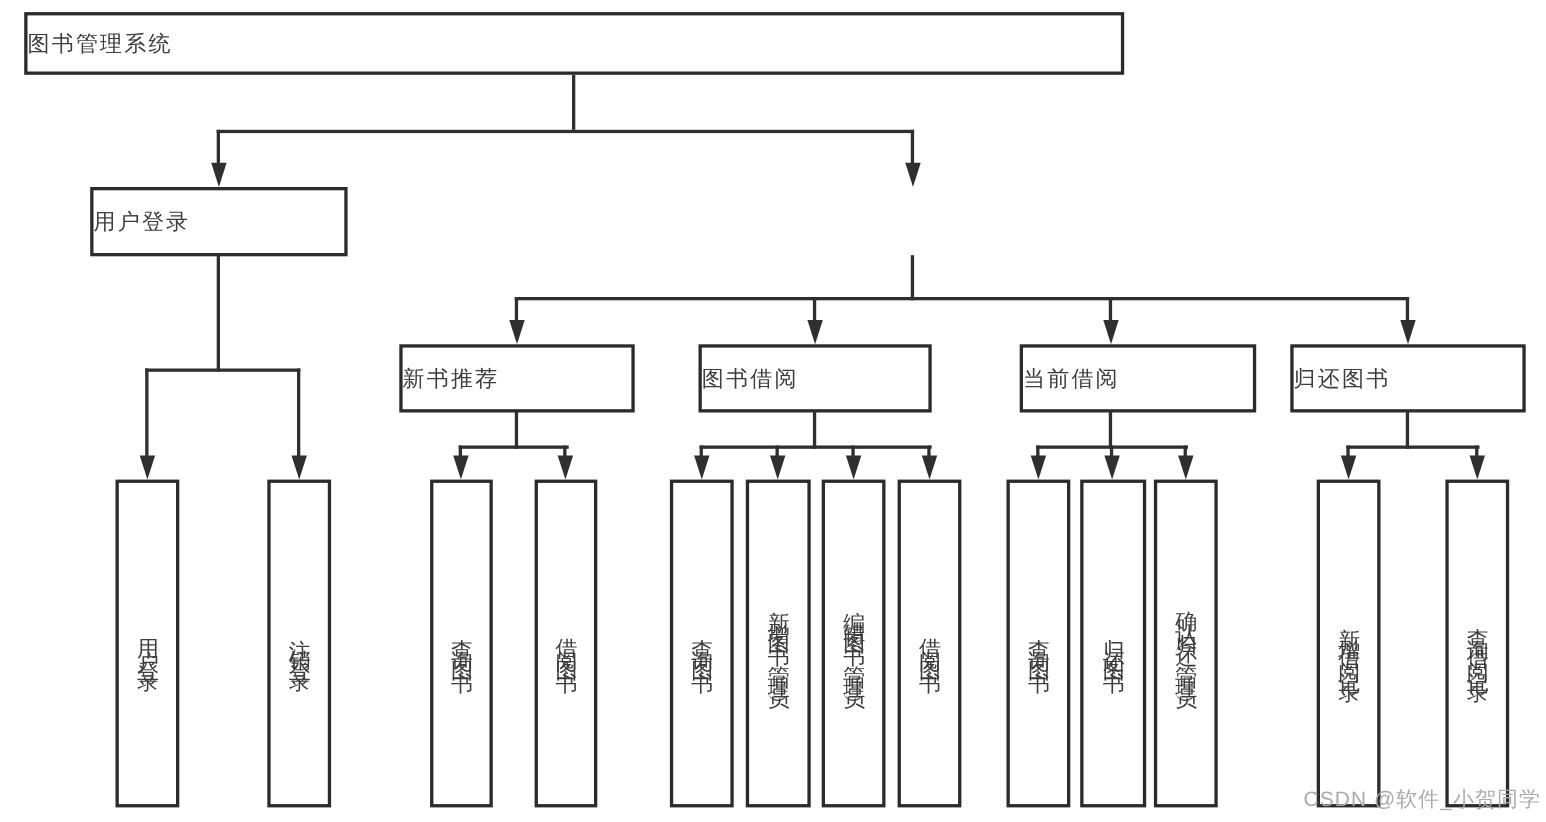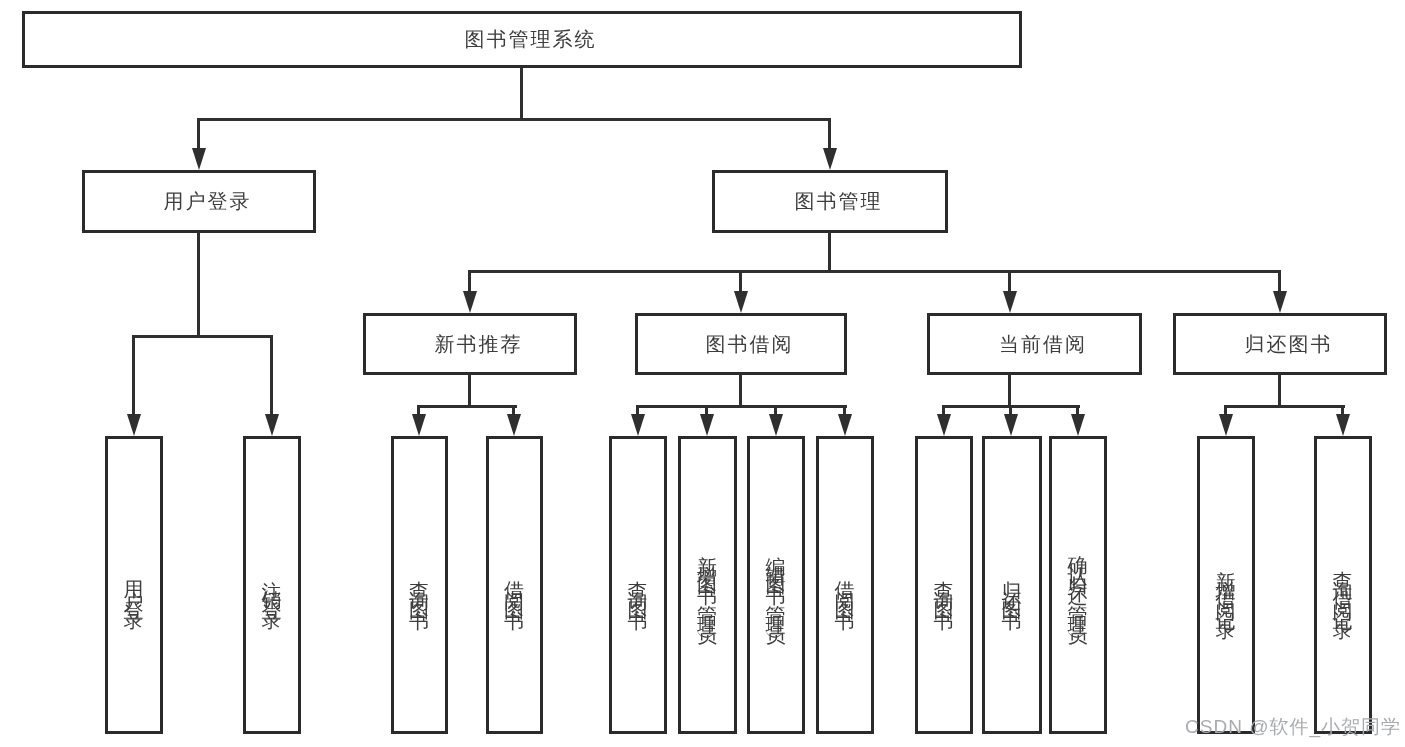--- a/index.html
+++ b/index.html
@@ -5,22 +5,22 @@
   html,body{margin:0;padding:0;background:#fff;}
   #canvas{
     position:relative;width:1405px;height:747px;overflow:hidden;
     background:var(--bg,#ffffff);
     font-family:"Liberation Sans","DejaVu Sans",sans-serif;
   }
   .node{
     position:absolute;box-sizing:border-box;
     border:3px solid var(--border,#2b2b2b);
     background:var(--bg,#ffffff);
-    display:flex;align-items:center;justify-content:center;
-    font-size:20px;letter-spacing:2px;color:var(--text,#3d3d3d);padding-left:17px;
+    display:flex;align-items:center;justify-content:flex-start;
+    font-size:20px;letter-spacing:2px;color:var(--text,#3d3d3d);
   }
   .leaf{
     position:absolute;top:436px;height:298px;box-sizing:border-box;
     border:3px solid var(--border,#2b2b2b);
     background:var(--bg,#ffffff);
     display:flex;align-items:center;justify-content:center;
     color:var(--text,#3d3d3d);
   }
   .leaf .vtext{
     writing-mode:vertical-rl;text-orientation:mixed;
@@ -42,23 +42,20 @@
 <body>
 
 <div id="canvas">
 
   <div class="node" style="left:22px;top:11px;width:1000px;height:57px;">
     <span>图书管理系统</span>
   </div>
 
   <div class="node" style="left:82px;top:170px;width:234px;height:63px;">
     <span>用户登录</span>
-  </div>
-  <div class="node" style="left:712px;top:170px;width:236px;height:63px;">
-    <span>图书管理</span>
   </div>
 
   <div class="node" style="left:635px;top:313px;width:212px;height:62px;">
     <span>图书借阅</span>
   </div>
   <div class="node" style="left:363px;top:313px;width:214px;height:62px;">
     <span>新书推荐</span>
   </div>
   <div class="node" style="left:903px;top:313px;width:215px;height:62px;margin-left:24px;">
     <span>当前借阅</span>

